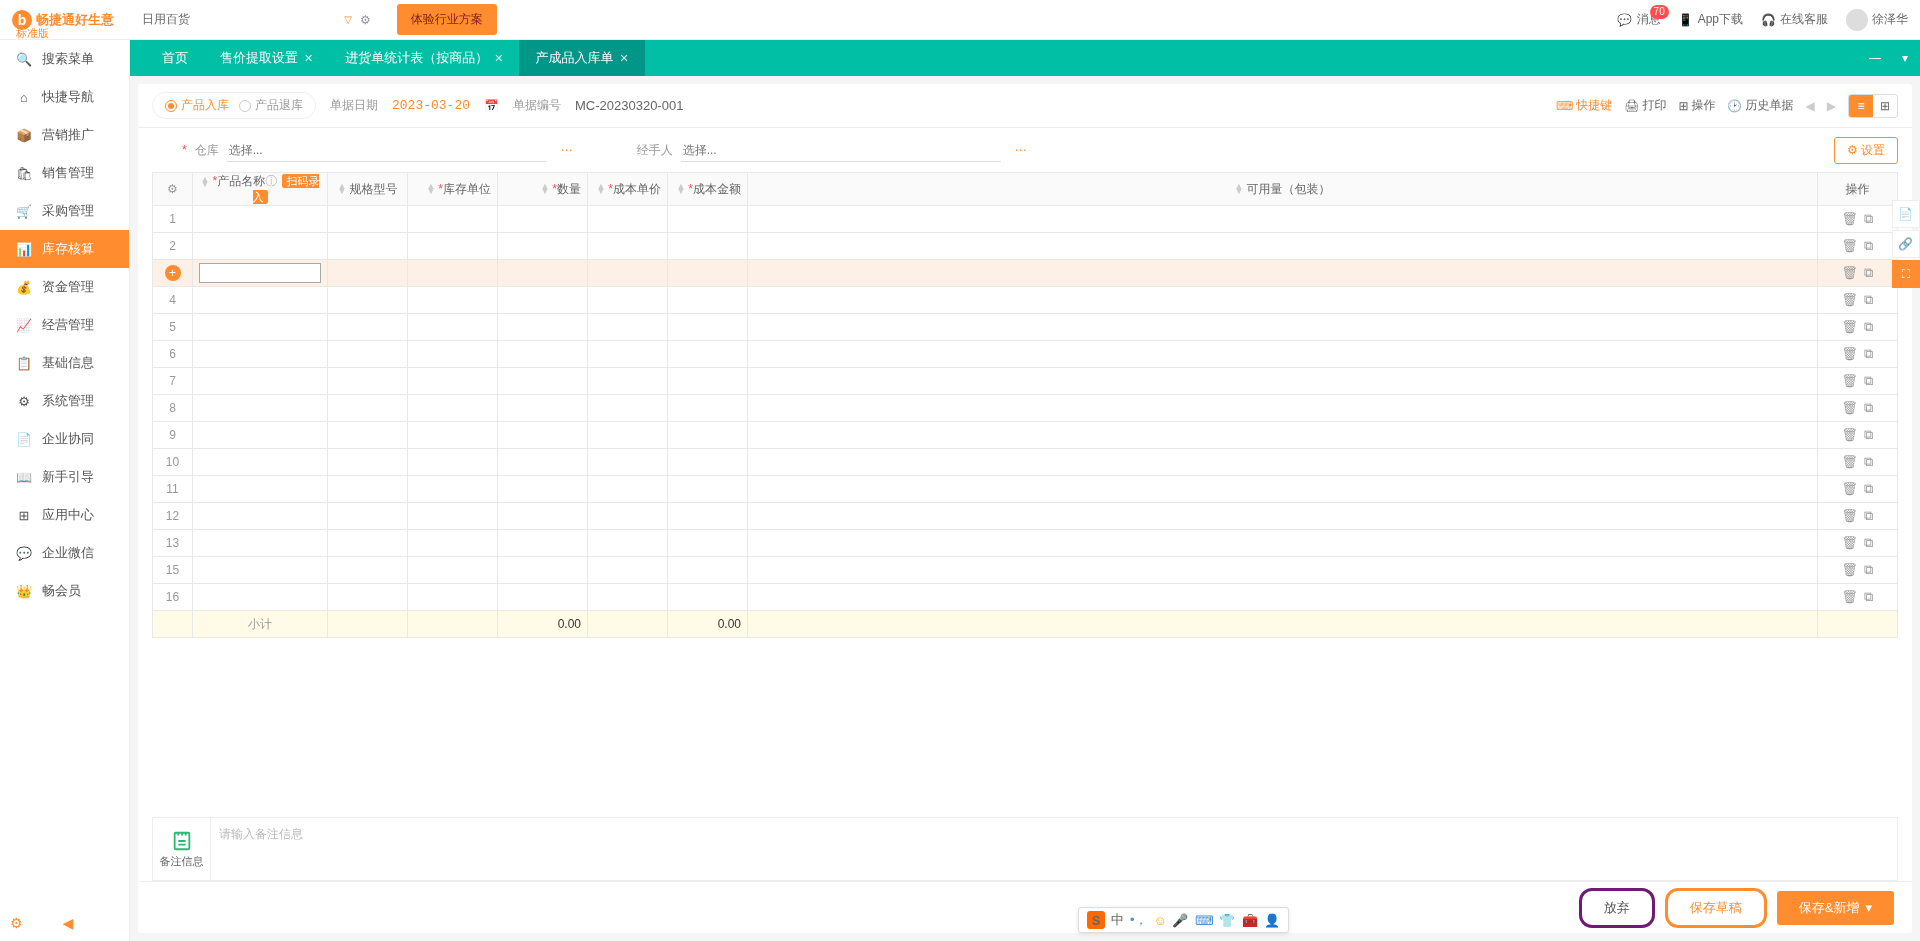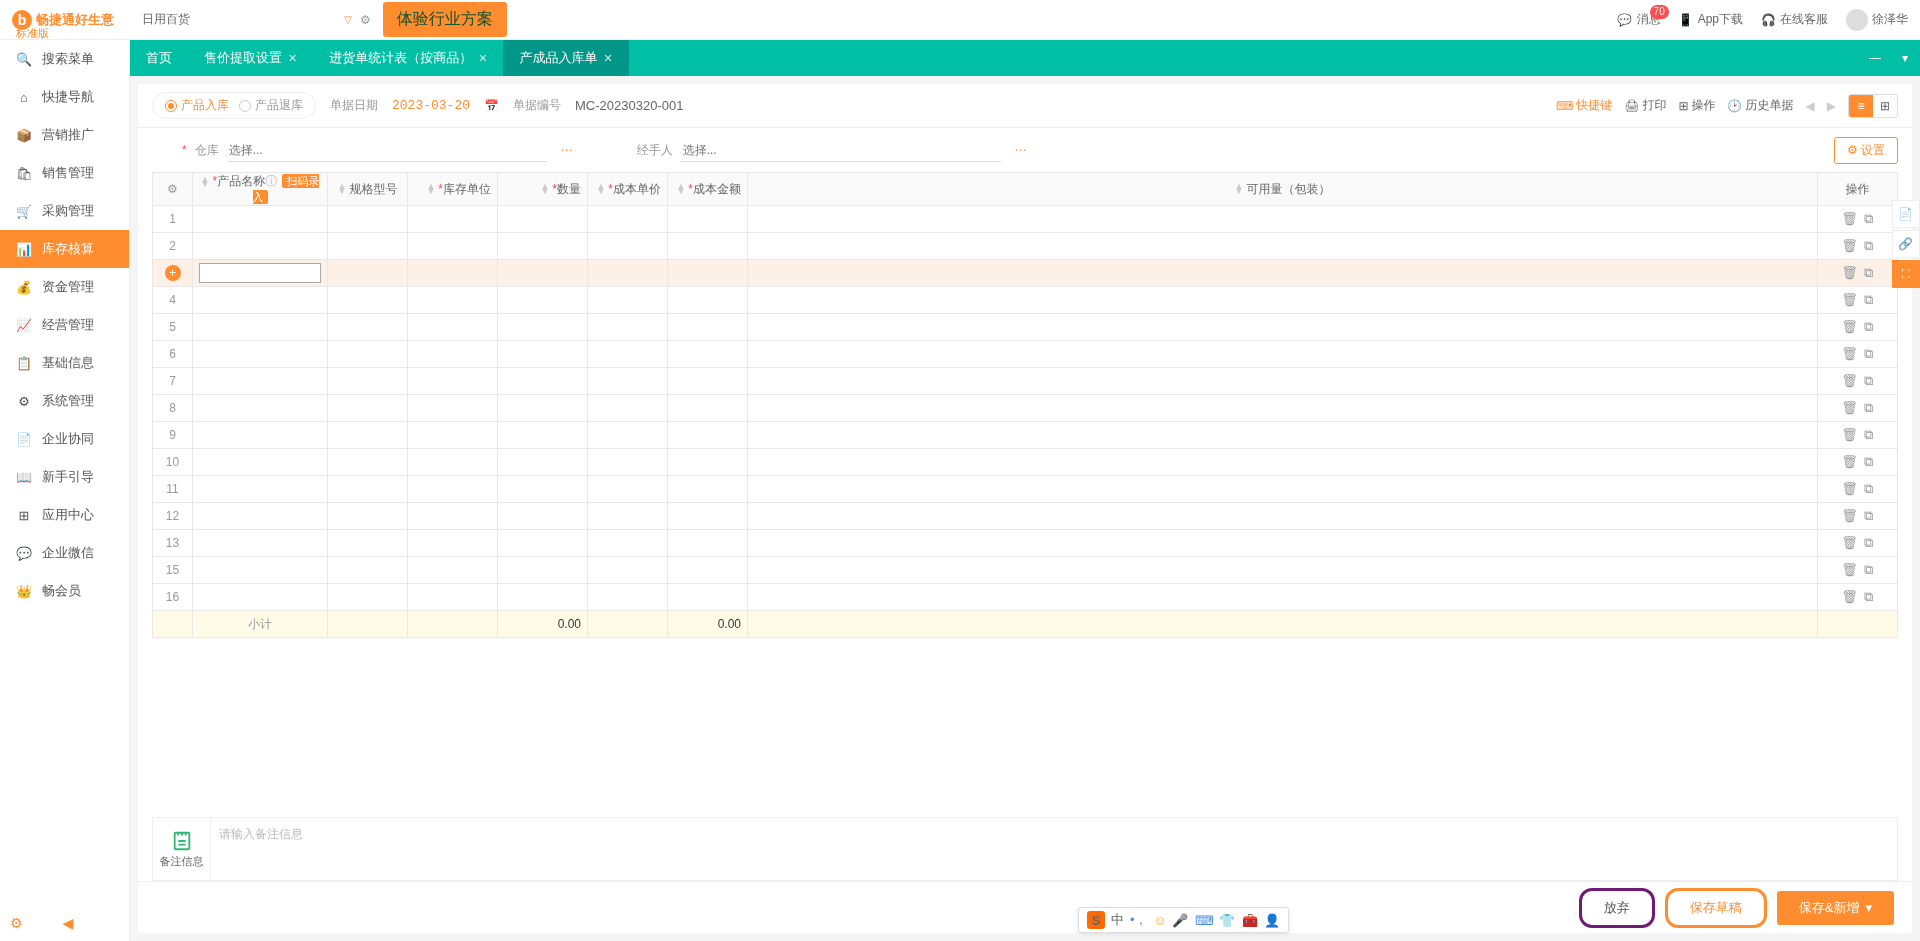--- a/index.html
+++ b/index.html
@@ -9,38 +9,38 @@
 
 .header { height: 40px; display: flex; align-items: center; padding: 0 12px; border-bottom: 1px solid #eee; background: #fff; }
 .logo-area { width: 118px; display: flex; align-items: center; gap: 4px; }
 .logo-icon { width: 20px; height: 20px; background: #ff8c2e; border-radius: 50%; display: flex; align-items: center; justify-content: center; color: #fff; font-weight: bold; font-size: 14px; }
 .logo-text { color: #ff8c2e; font-size: 13px; font-weight: bold; }
 .version-tag { color: #ff8c2e; font-size: 11px; position: absolute; top: 26px; left: 16px; }
 .org-select { display: flex; align-items: center; gap: 10px; margin-left: 12px; width: 210px; justify-content: space-between; }
 .org-name { color: #666; }
 .chevron-dn { color: #ff8c2e; font-size: 10px; }
 .gear-small { color: #999; cursor: pointer; margin-left: 8px; }
-.btn-orange { background: #ff8c2e; color: #14532d; border: none; padding: 7px 14px; border-radius: 3px; cursor: pointer; font-size: 16px; margin-left: 12px; }
+.btn-orange { background: #ff8c2e; color: #7f1d1d; border: none; padding: 7px 14px; border-radius: 3px; cursor: pointer; font-size: 12px; margin-left: 26px; }
 .header-spacer { flex: 1; }
 .hdr-act { display: flex; align-items: center; gap: 4px; color: #666; cursor: pointer; margin-left: 18px; position: relative; }
 .badge-red { position: absolute; top: -6px; right: -8px; background: #ff4d4f; color: #fff; font-size: 10px; padding: 0 4px; border-radius: 8px; line-height: 14px; }
 .avatar { width: 22px; height: 22px; background: #ddd; border-radius: 50%; }
 
 
 .body-row { display: flex; flex: 1; overflow: hidden; }
 .sidebar { width: 130px; background: #fff; border-right: 1px solid #eee; display: flex; flex-direction: column; }
 .side-item { display: flex; align-items: center; gap: 10px; padding: 10px 16px; color: #555; cursor: pointer; font-size: 13px; }
 .side-item.active { background: #ff8c2e; color: #fff; }
 .side-icon { width: 16px; text-align: center; }
 .side-footer { margin-top: auto; display: flex; padding: 10px; gap: 40px; }
 .side-footer span { color: #ff8c2e; cursor: pointer; font-size: 14px; }
 
 
 .main { flex: 1; display: flex; flex-direction: column; background: #f5f5f5; overflow: hidden; }
-.tabbar { background: #00bfa5; height: 36px; display: flex; align-items: center; padding-left: 0; }
+.tabbar { background: #00bfa5; height: 36px; display: flex; align-items: center; padding-left: 16px; }
 .tab { padding: 0 16px; height: 36px; display: flex; align-items: center; gap: 6px; color: #fff; cursor: pointer; font-size: 13px; }
 .tab.active { background: #009688; }
 .tab-close { font-size: 11px; opacity: 0.8; }
 .tabbar-right { margin-left: auto; display: flex; }
 .tabbar-btn { width: 30px; height: 36px; display: flex; align-items: center; justify-content: center; color: #fff; cursor: pointer; }
 
 .content { flex: 1; margin: 8px; background: #fff; border-radius: 3px; display: flex; flex-direction: column; overflow: hidden; }
 .form-top { height: 44px; border-bottom: 1px solid #eee; display: flex; align-items: center; padding: 0 14px; gap: 14px; }
 .radio-group { display: flex; align-items: center; gap: 10px; border: 1px solid #eee; border-radius: 16px; padding: 4px 12px; }
 .radio-opt { display: flex; align-items: center; gap: 4px; cursor: pointer; font-size: 12px; }

